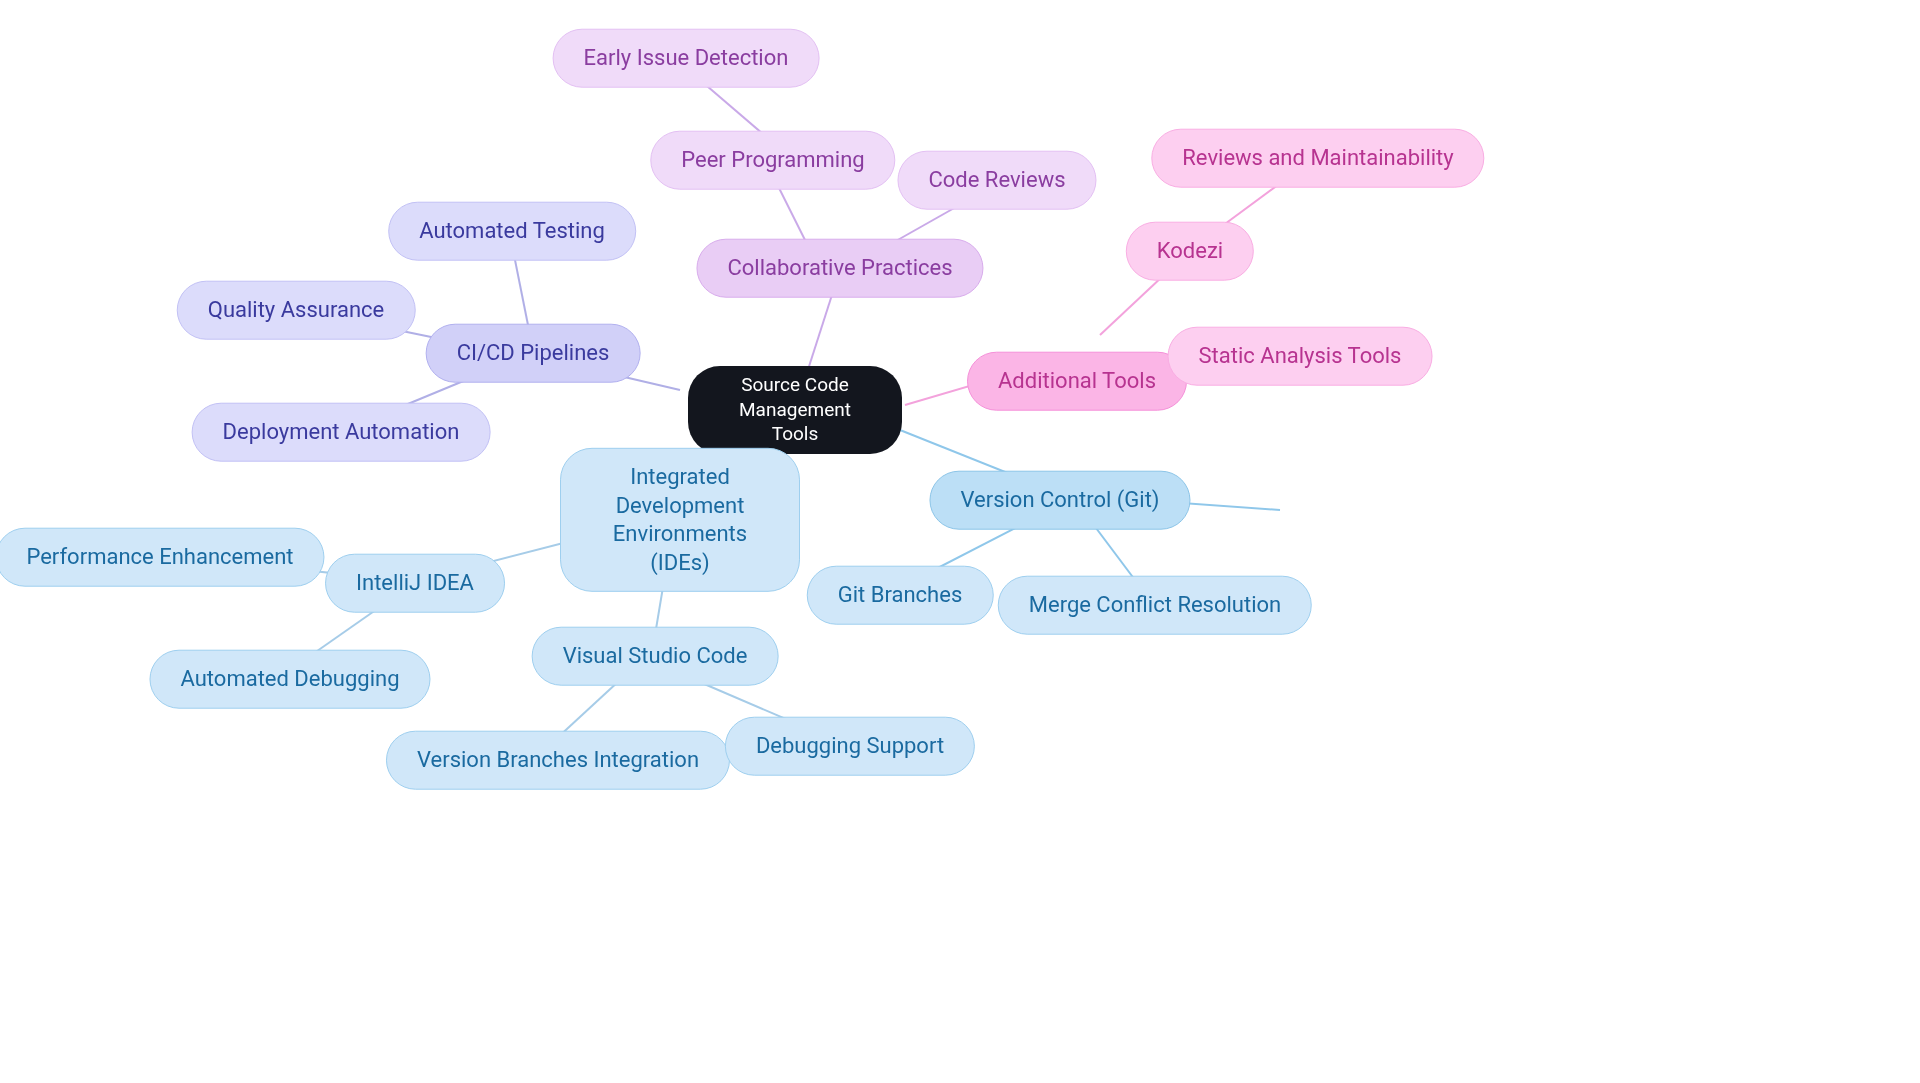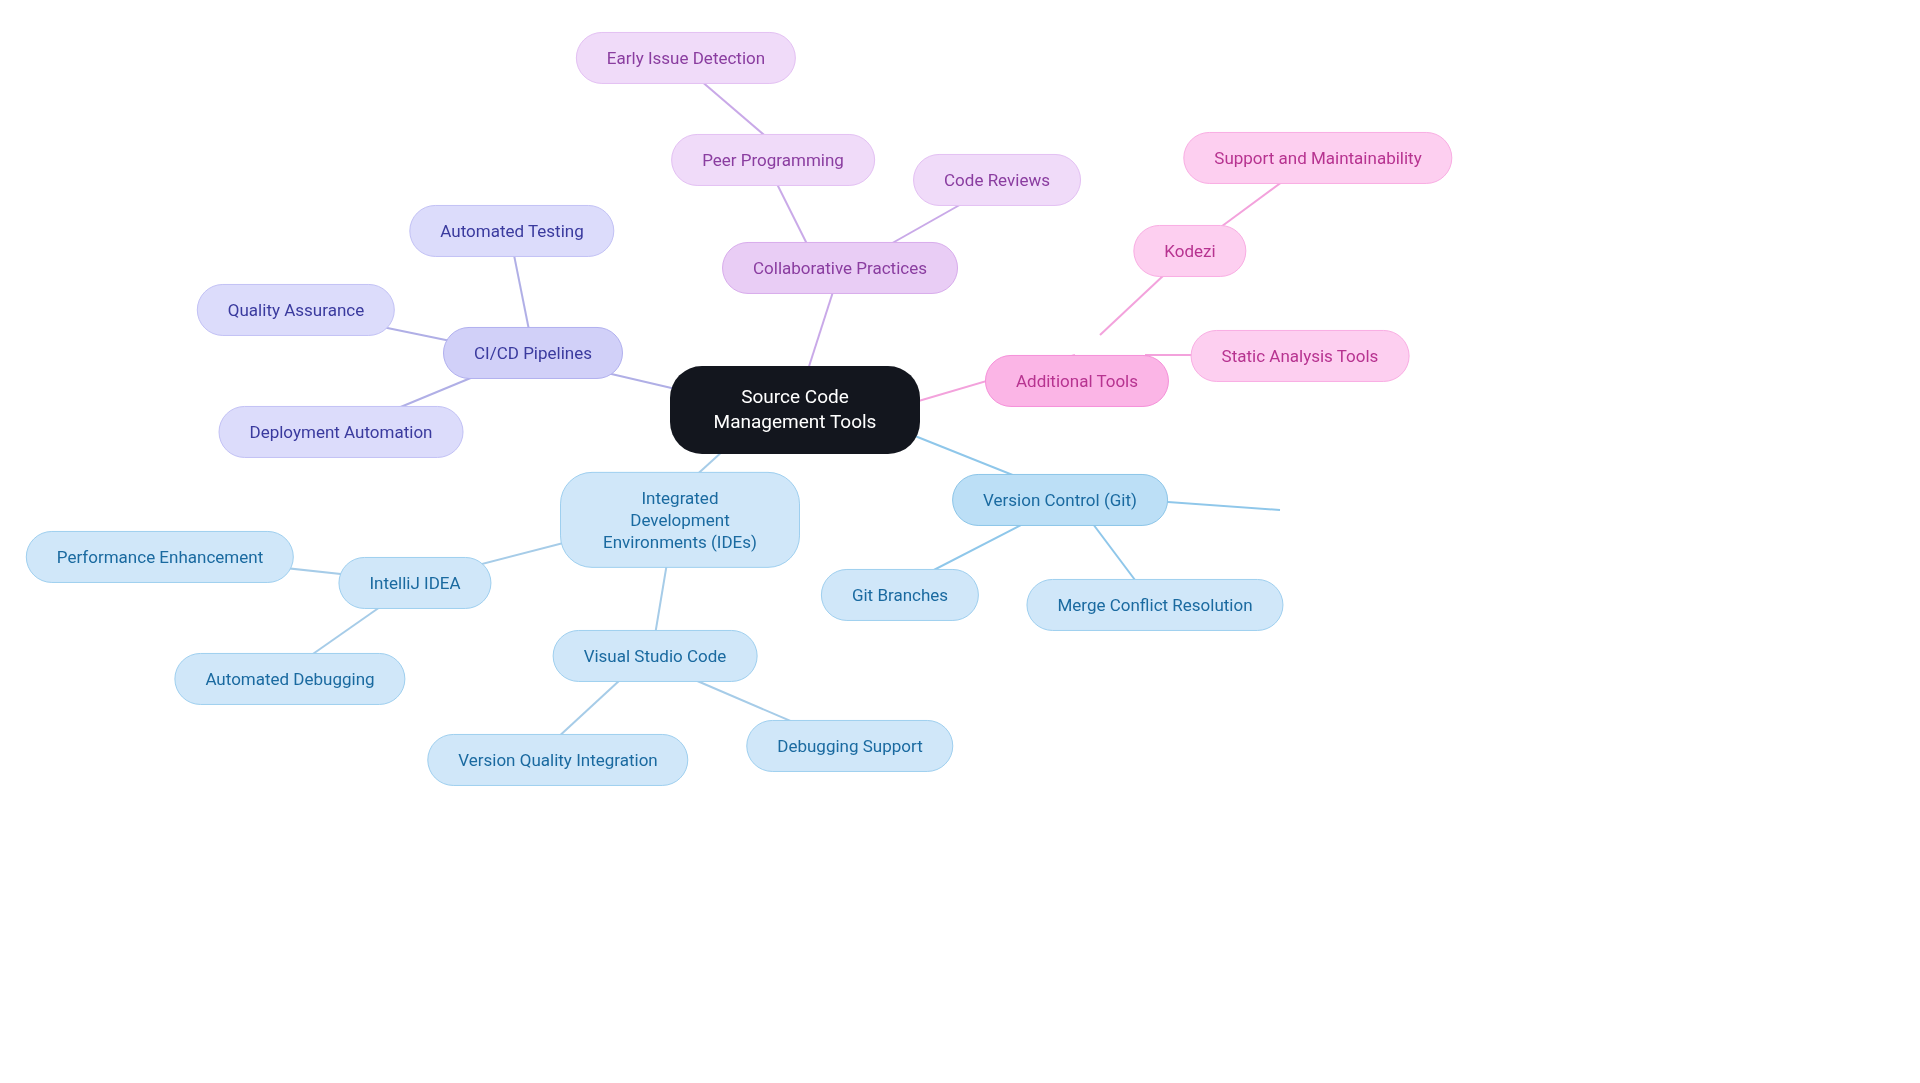--- a/index.html
+++ b/index.html
@@ -22,35 +22,35 @@
     left: 0;
     width: 1920px;
     height: 1083px;
     pointer-events: none;
   }
   .node {
     position: absolute;
     transform: translate(-50%, -50%);
     border-radius: 32px;
     padding: 14px 30px;
-    font-size: 17px;
+    font-size: 22px;
     text-align: center;
     white-space: nowrap;
     box-sizing: border-box;
     display: flex;
     align-items: center;
     justify-content: center;
     line-height: 1.3;
   }
   .node.wrap { white-space: normal; }
   .root {
     background: #13161e;
     color: #ffffff;
     font-size: 19px;
-    width: 250px;
+    width: 214px;
     height: 88px;
   }
   .lightblue  { background: #d0e7f9; color: #1a6aa0; border: 1px solid #9ecfef; }
   .blue       { background: #bcdff6; color: #1a6aa0; border: 1px solid #8cc5e8; }
   .lavender   { background: #d1d0f8; color: #3a3a9e; border: 1px solid #b1b0ef; text-align: center; }
   .lavender2  { background: #dcdcfb; color: #3a3a9e; border: 1px solid #c2c1f5; }
   .lilac      { background: #e9cdf5; color: #8a3da0; border: 1px solid #d8acec; }
   .lilac2     { background: #f0dbf9; color: #8a3da0; border: 1px solid #e3c0f3; }
   .pink       { background: #fbb5e6; color: #b73390; border: 1px solid #f590d9; margin-top: 28px; }
   .pink2      { background: #fdcff0; color: #b73390; border: 1px solid #f9ade3; }
@@ -110,21 +110,21 @@
   <span>Git Branches</span>
 </div>
 
 <div class="node lightblue wrap" style="left:680px; top:520px; width:240px">
   <span>Integrated Development Environments (IDEs)</span>
 </div>
 <div class="node lightblue" style="left:655px; top:656px">
   <span>Visual Studio Code</span>
 </div>
 <div class="node lightblue" style="left:558px; top:760px">
-  <span>Version Quality Integration</span>
+  <span>Version Branches Integration</span>
 </div>
 <div class="node lightblue" style="left:850px; top:746px">
   <span>Debugging Support</span>
 </div>
 <div class="node lightblue" style="left:415px; top:583px">
   <span>IntelliJ IDEA</span>
 </div>
 <div class="node lightblue" style="left:160px; top:557px">
   <span>Performance Enhancement</span>
 </div>
@@ -158,19 +158,19 @@
   <span>Code Reviews</span>
 </div>
 
 <div class="node pink" style="left:1077px; top:353px">
   <span>Additional Tools</span>
 </div>
 <div class="node pink2" style="left:1190px; top:251px">
   <span>Kodezi</span>
 </div>
 <div class="node pink2" style="left:1318px; top:158px">
-  <span>Support and Maintainability</span>
+  <span>Reviews and Maintainability</span>
 </div>
 <div class="node pink2" style="left:1300px; top:356px">
   <span>Static Analysis Tools</span>
 </div>
 
 </div>
 
 </body></html>

